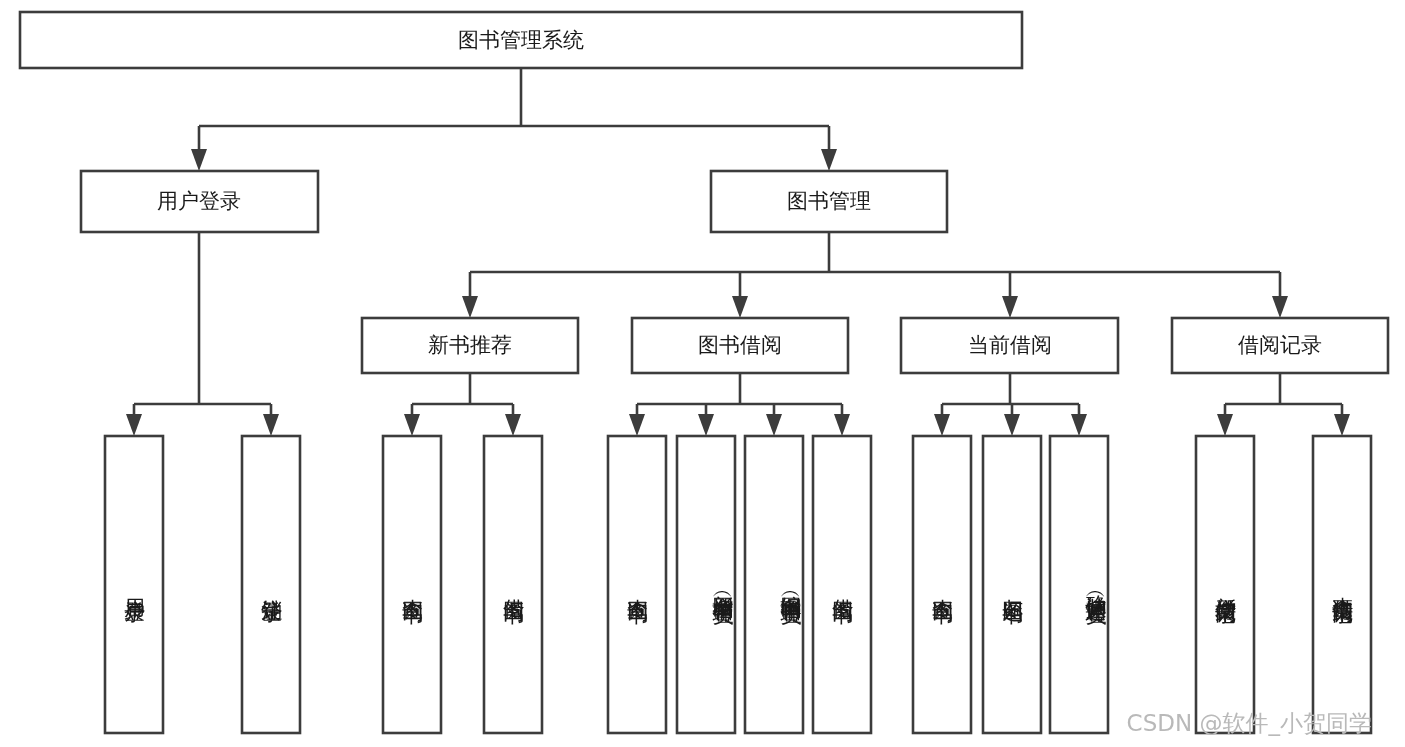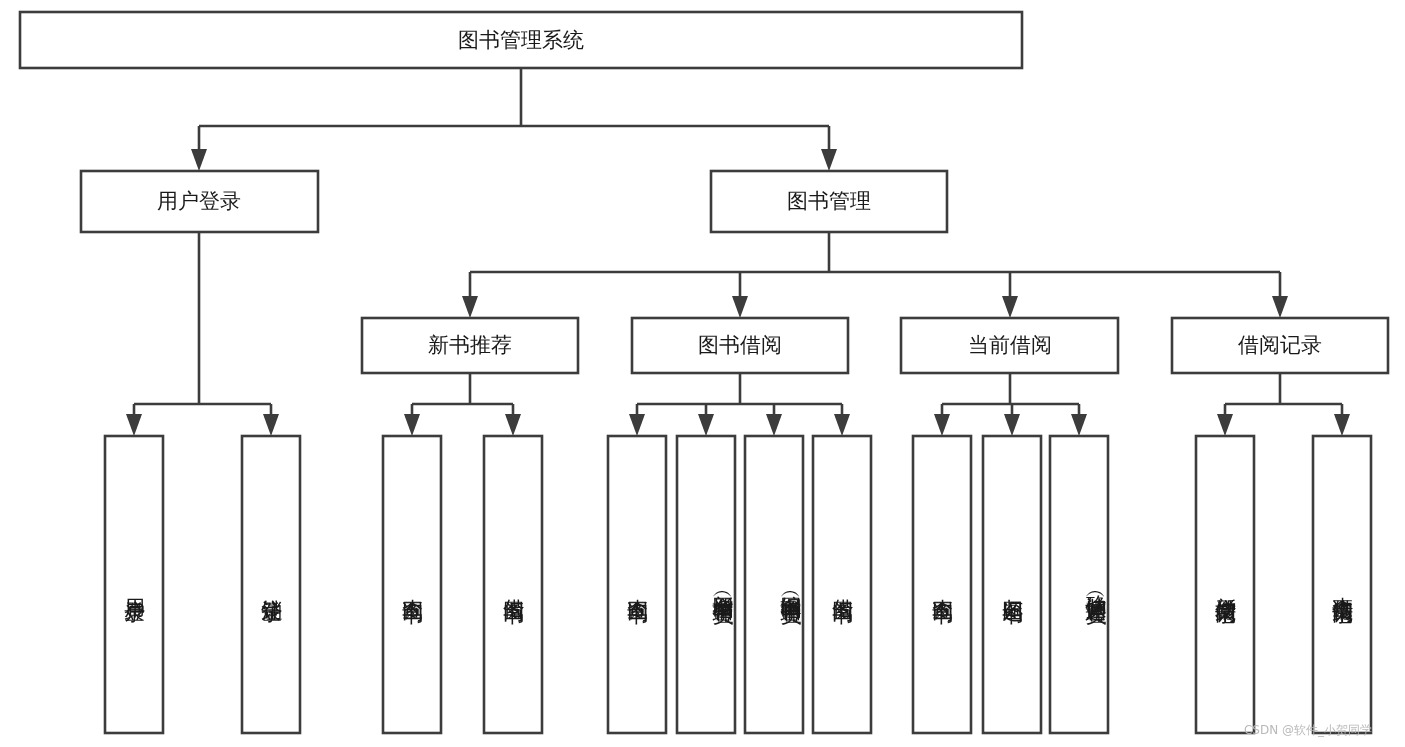--- a/index.html
+++ b/index.html
@@ -60,21 +60,21 @@
     align-items: center;
     justify-content: center;
     white-space: nowrap;
     pointer-events: none;
   }
   .watermark {
     position: absolute;
     right: 8px;
     bottom: 8px;
     font-family: "DejaVu Sans", "Liberation Sans", sans-serif;
-    font-size: 12px;
+    font-size: 23px;
     color: #b9b9b9;
     white-space: nowrap;
   }
 </style>
 </head>
 <body>
 
 <div id="diagram-root">
 
   <svg class="flow" viewBox="0 0 1405 747">

